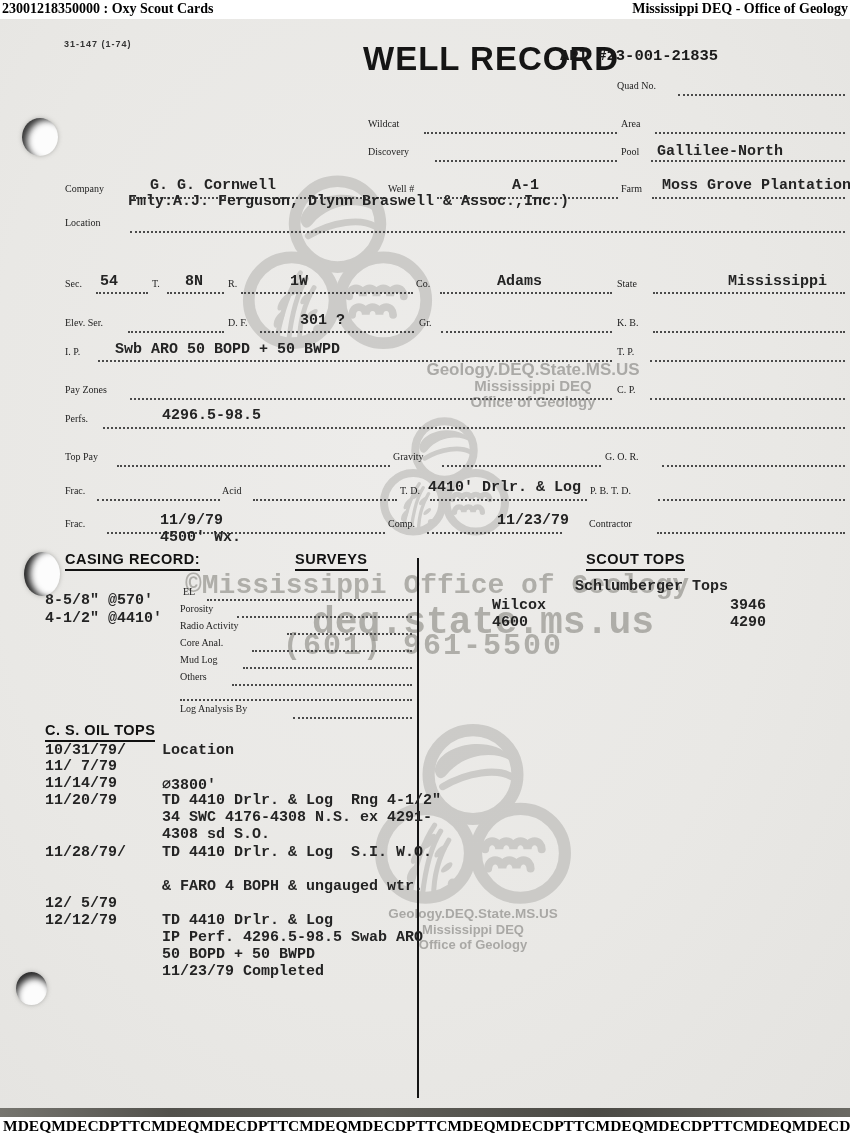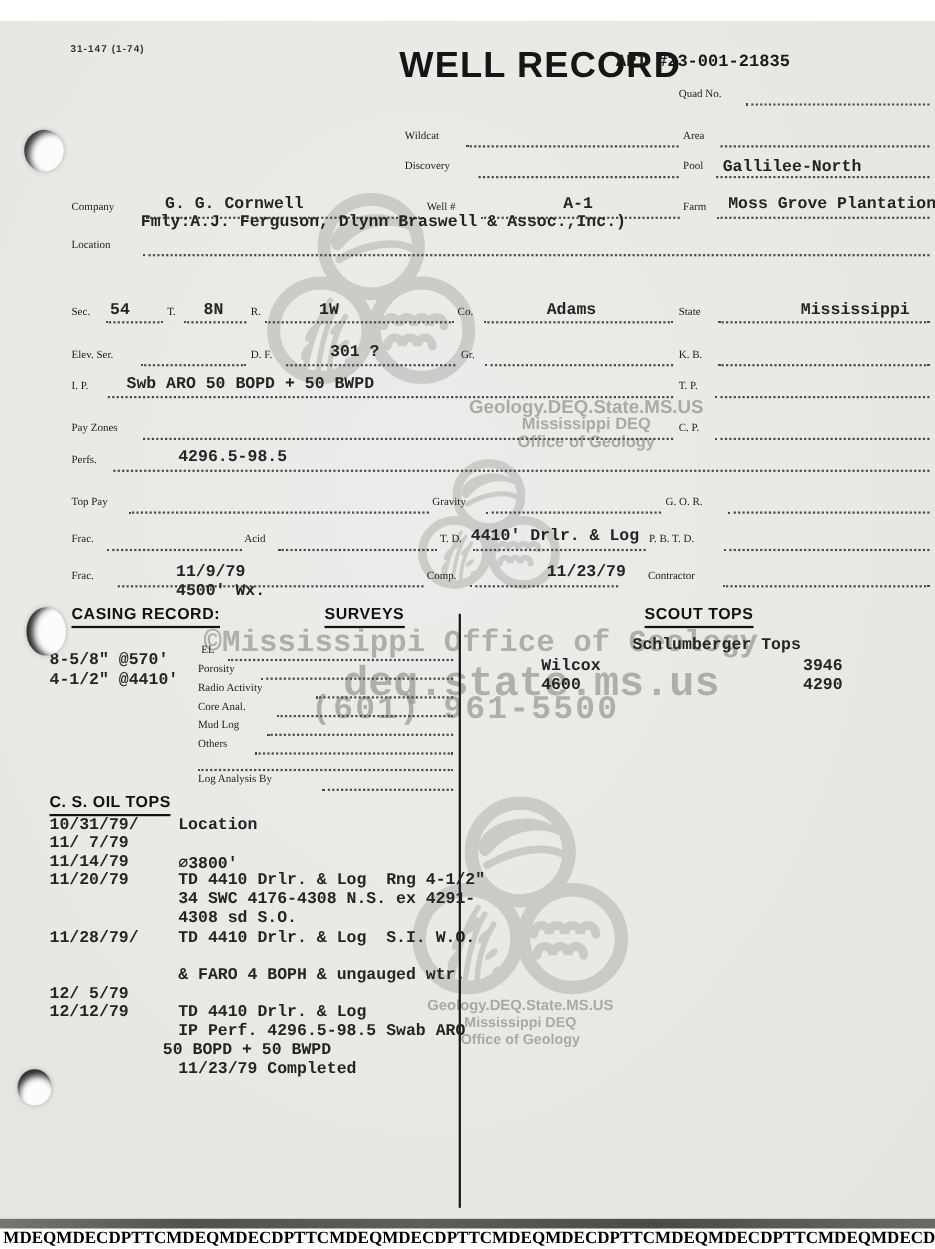--- a/index.html
+++ b/index.html
@@ -78,20 +78,24 @@
         <ellipse cx="68" cy="126" rx="8" ry="3.5" transform="rotate(-45 68 126)"></ellipse>
         <ellipse cx="74" cy="142" rx="7" ry="3" transform="rotate(-40 74 142)"></ellipse>
         <circle cx="80" cy="158" r="5"></circle>
       </g>
     </g>
   </defs>
 </svg>
 
 <div class="page">
 
+  <div class="topbar">
+    <span class="tl">23001218350000 : Oxy Scout Cards</span>
+    <span class="tr">Mississippi DEQ - Office of Geology</span>
+  </div>
 
   <div class="scan"></div>
 
   <svg class="wm" style="left:240px; top:175px;" width="195" height="188" viewBox="0 0 200 192">
       <use href="#mdeq-logo"></use>
     </svg>
   <svg class="wm" style="left:378px; top:417px;" width="133" height="128" viewBox="0 0 200 192">
       <use href="#mdeq-logo"></use>
     </svg>
   <svg class="wm" style="left:372px; top:724px;" width="202" height="194" viewBox="0 0 200 192">
@@ -254,21 +258,21 @@
   <span class="typed" style="left:162px; top:792px;">TD 4410 Drlr. &amp; Log  Rng 4-1/2"</span>
   <span class="typed" style="left:162px; top:809px;">34 SWC 4176-4308 N.S. ex 4291-</span>
   <span class="typed" style="left:162px; top:826px;">4308 sd S.O.</span>
   <span class="typed" style="left:45px; top:844px;">11/28/79/</span>
   <span class="typed" style="left:162px; top:844px;">TD 4410 Drlr. &amp; Log  S.I. W.O.</span>
   <span class="typed" style="left:162px; top:878px;">&amp; FARO 4 BOPH &amp; ungauged wtr.</span>
   <span class="typed" style="left:45px; top:895px;">12/ 5/79</span>
   <span class="typed" style="left:45px; top:912px;">12/12/79</span>
   <span class="typed" style="left:162px; top:912px;">TD 4410 Drlr. &amp; Log</span>
   <span class="typed" style="left:162px; top:929px;">IP Perf. 4296.5-98.5 Swab ARO</span>
-  <span class="typed" style="left:148px; top:946px;">50 BOPD + 50 BWPD</span>
+  <span class="typed" style="left:162px; top:946px;">50 BOPD + 50 BWPD</span>
   <span class="typed" style="left:162px; top:963px;">11/23/79 Completed</span>
 
   <div class="hole h1" style="left:22px; top:118px; width:36px; height:38px;"></div>
   <div class="hole h2" style="left:24px; top:552px; width:36px; height:44px;"></div>
   <div class="hole h3" style="left:16px; top:972px; width:31px; height:33px;"></div>
 
   <div class="strip"></div>
   <div class="footerbar">
     <span>MDEQ</span>
     <span>MDECD</span>

